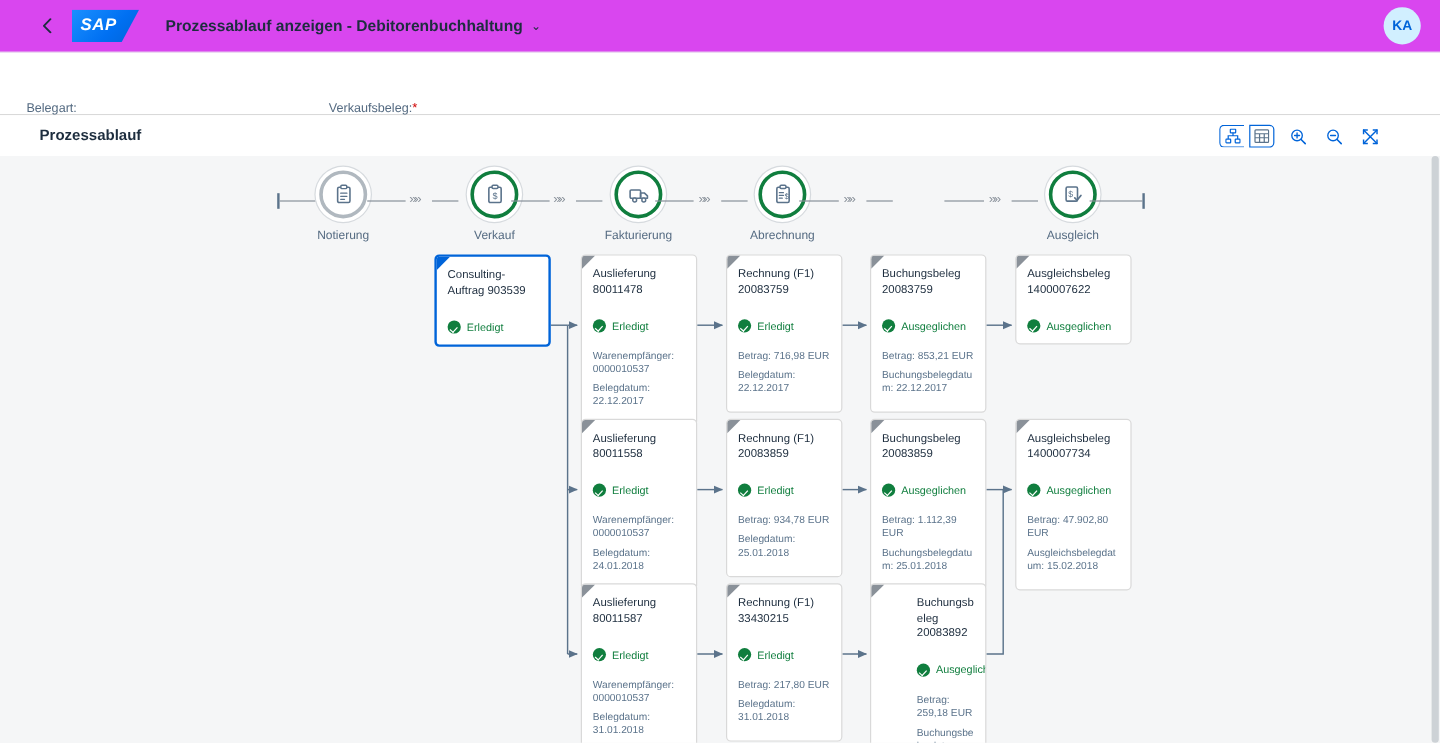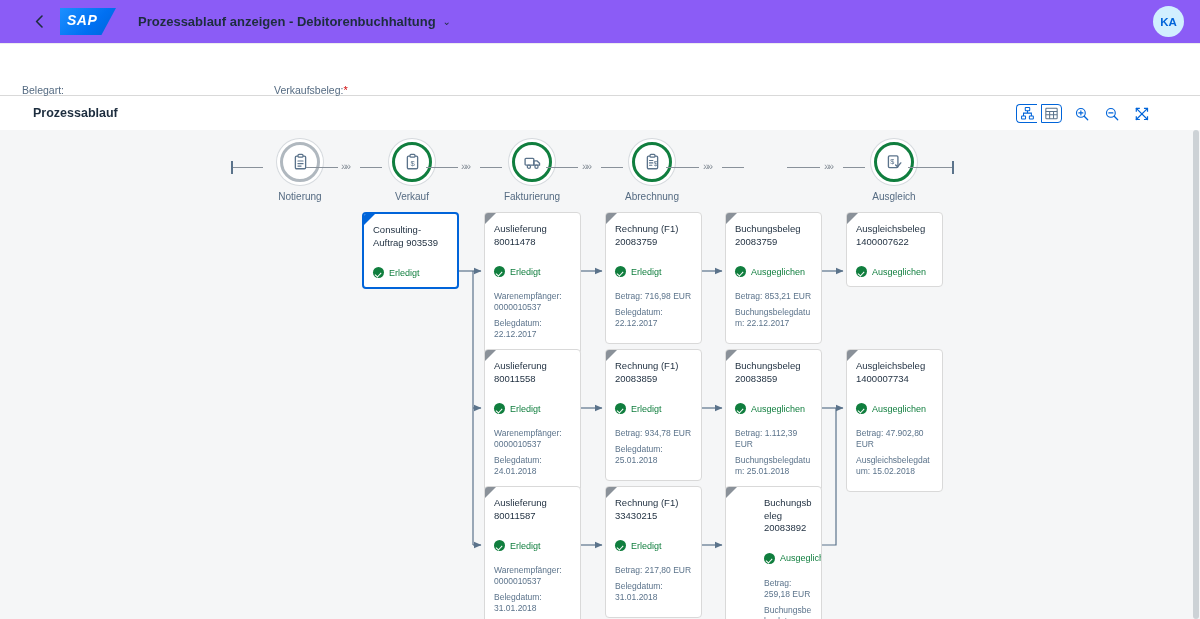--- a/index.html
+++ b/index.html
@@ -9,21 +9,21 @@
     overflow: hidden;
     background: #f5f6f7;
     font-family: "Liberation Sans", sans-serif;
     -webkit-font-smoothing: antialiased;
   }
 
   
   .shellbar {
     position: absolute; top: 0; left: 0;
     width: 1200px; height: 44px;
-    background: #8b5cf6;
+    background: #d946ef;
     display: flex; align-items: center;
     border-bottom: 1px solid #ececef;
   }
   .sb-back {
     width: 30px; height: 30px; margin-left: 24px;
     display: flex; align-items: center; justify-content: center;
     cursor: pointer; border-radius: 4px;
   }
   .sb-back svg { display: block; }
   .sap-logo {
@@ -321,21 +321,21 @@
   </div>
 </div>
 
 <div class="canvas">
 
   <div class="lanes">
 
     <div class="endcap" style="left:231px;"></div>
     <div class="connline" style="left:233px; width:30px;"></div>
 
-    <div class="lane neutral" style="left:270px;">
+    <div class="lane neutral" style="left:256px;">
       <div class="ring">
         <svg width="19" height="19" viewBox="0 0 20 20">
           <rect x="4.6" y="3.2" width="10.8" height="13.4" rx="1.3" fill="none" stroke="#5b738b" stroke-width="1.4"></rect>
           <rect x="7.4" y="1.4" width="5.2" height="3" rx="1" fill="#fff" stroke="#5b738b" stroke-width="1.3"></rect>
           <path d="M7.3 8.4 H12.7 M7.3 11.2 H12.7 M7.3 13.8 H10.6" stroke="#5b738b" stroke-width="1.2" stroke-linecap="round"></path>
         </svg>
       </div>
       <div class="cap">Notierung</div>
     </div>
 

